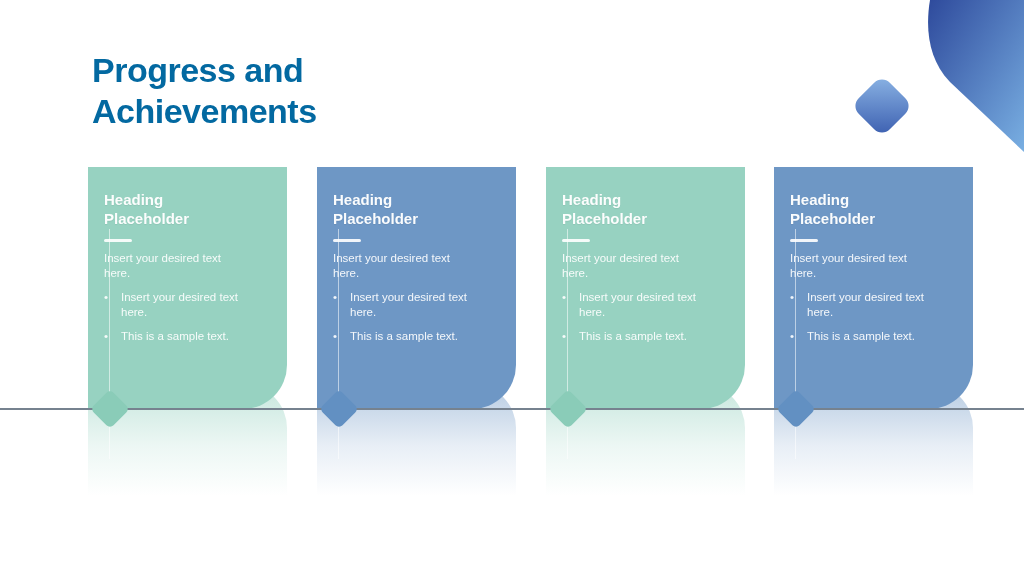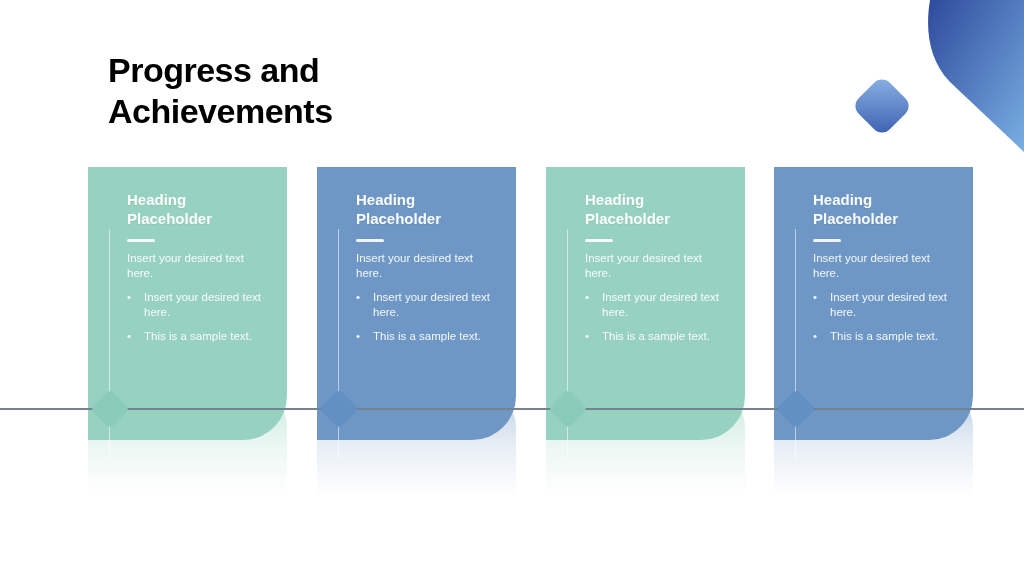--- a/index.html
+++ b/index.html
@@ -6,34 +6,33 @@
   body{
     width:1024px;height:576px;overflow:hidden;background:#ffffff;
     font-family:"Liberation Sans","DejaVu Sans",sans-serif;
     position:relative;
   }
   .slide{position:absolute;inset:0;background:#ffffff;}
 
   
   .page-title{
     position:absolute;left:92px;top:50px;width:340px;
-    font-size:34px;line-height:41px;font-weight:700;color:#000000;
+    font-size:34px;line-height:41px;font-weight:700;color:#0369a1;
     letter-spacing:-0.5px;
-    margin-left:16px;
   }
 
   
   .corner-deco{position:absolute;top:0;right:0;width:210px;height:260px;}
 
   
   .card{
-    position:absolute;top:167px;width:199px;height:273px;
+    position:absolute;top:167px;width:199px;height:242px;
     border-radius:0 0 44px 0;
     box-sizing:border-box;
-    padding:23px 18px 0 39px;
+    padding:23px 18px 0 16px;
     z-index:2;
   }
   .card--teal{background:#97D2C1;}
   .card--blue{background:#6E97C5;}
   .card-pos-0{left:88px;}
   .card-pos-1{left:317px;}
   .card-pos-2{left:546px;}
   .card-pos-3{left:774px;}
 
   .card-heading{

